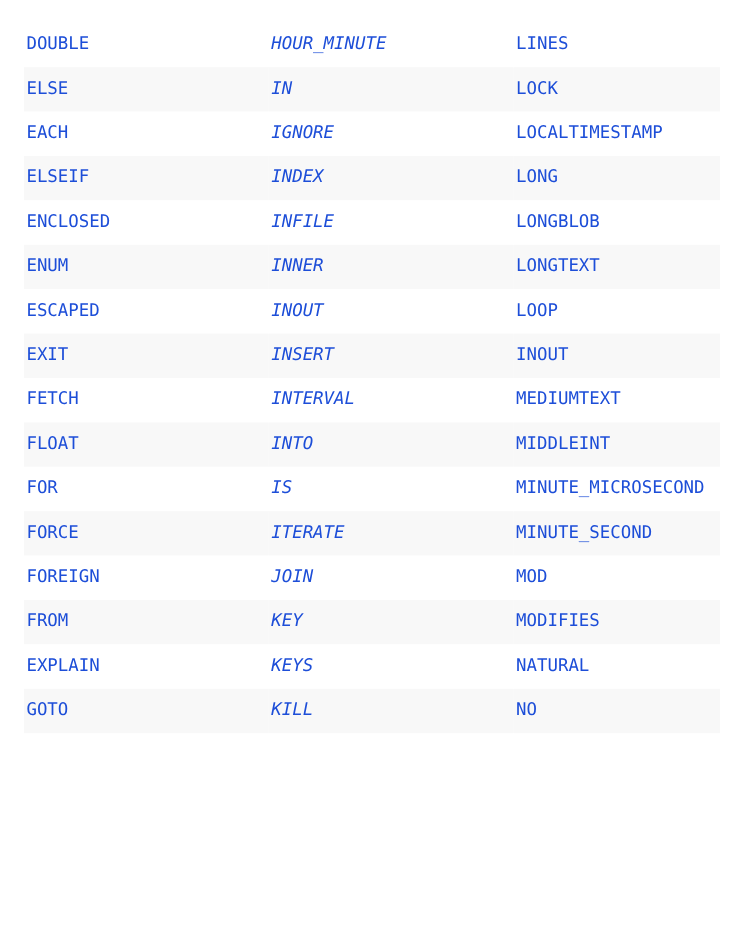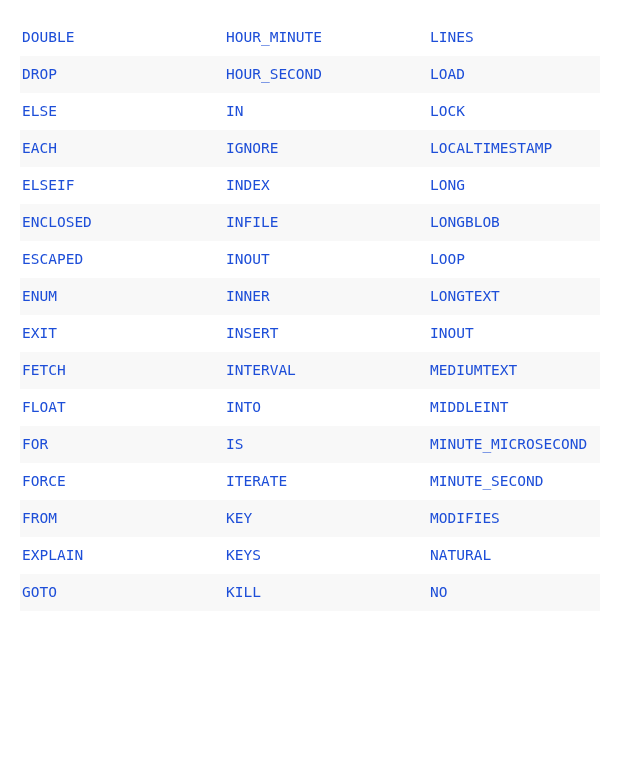--- a/index.html
+++ b/index.html
@@ -22,39 +22,34 @@
       margin-top: 19px;
     }
     .keyword-table td {
       height: 37px;
       padding: 0 0 0 2px;
       vertical-align: middle;
       white-space: nowrap;
       line-height: 1;
     }
     .keyword-table td.col-1 { width: 202px; }
-    .keyword-table td.col-2 { width: 202px; }
+    .keyword-table td.col-2 { width: 202px; font-style: italic; }
     .keyword-table td.col-3 { width: auto; }
     .keyword-table tr:nth-child(even) td { background: #f8f8f8; }
     .keyword-table tr:nth-child(odd) td { background: #ffffff; }
   </style>
 </head>
 <body>
 
 <table class="keyword-table">
   <tbody id="keyword-tbody">
     <tr>
       <td class="col-1">DOUBLE</td>
       <td class="col-2">HOUR_MINUTE</td>
       <td class="col-3">LINES</td>
-    </tr>
-    <tr>
-      <td class="col-1">DROP</td>
-      <td class="col-2">HOUR_SECOND</td>
-      <td class="col-3">LOAD</td>
     </tr>
     <tr>
       <td class="col-1">ELSE</td>
       <td class="col-2">IN</td>
       <td class="col-3">LOCK</td>
     </tr>
     <tr>
       <td class="col-1">EACH</td>
       <td class="col-2">IGNORE</td>
       <td class="col-3">LOCALTIMESTAMP</td>
@@ -63,28 +58,28 @@
       <td class="col-1">ELSEIF</td>
       <td class="col-2">INDEX</td>
       <td class="col-3">LONG</td>
     </tr>
     <tr>
       <td class="col-1">ENCLOSED</td>
       <td class="col-2">INFILE</td>
       <td class="col-3">LONGBLOB</td>
     </tr>
     <tr>
+      <td class="col-1">ENUM</td>
+      <td class="col-2">INNER</td>
+      <td class="col-3">LONGTEXT</td>
+    </tr>
+    <tr>
       <td class="col-1">ESCAPED</td>
       <td class="col-2">INOUT</td>
       <td class="col-3">LOOP</td>
-    </tr>
-    <tr>
-      <td class="col-1">ENUM</td>
-      <td class="col-2">INNER</td>
-      <td class="col-3">LONGTEXT</td>
     </tr>
     <tr>
       <td class="col-1">EXIT</td>
       <td class="col-2">INSERT</td>
       <td class="col-3">INOUT</td>
     </tr>
     <tr>
       <td class="col-1">FETCH</td>
       <td class="col-2">INTERVAL</td>
       <td class="col-3">MEDIUMTEXT</td>
@@ -98,20 +93,25 @@
       <td class="col-1">FOR</td>
       <td class="col-2">IS</td>
       <td class="col-3">MINUTE_MICROSECOND</td>
     </tr>
     <tr>
       <td class="col-1">FORCE</td>
       <td class="col-2">ITERATE</td>
       <td class="col-3">MINUTE_SECOND</td>
     </tr>
     <tr>
+      <td class="col-1">FOREIGN</td>
+      <td class="col-2">JOIN</td>
+      <td class="col-3">MOD</td>
+    </tr>
+    <tr>
       <td class="col-1">FROM</td>
       <td class="col-2">KEY</td>
       <td class="col-3">MODIFIES</td>
     </tr>
     <tr>
       <td class="col-1">EXPLAIN</td>
       <td class="col-2">KEYS</td>
       <td class="col-3">NATURAL</td>
     </tr>
     <tr>

